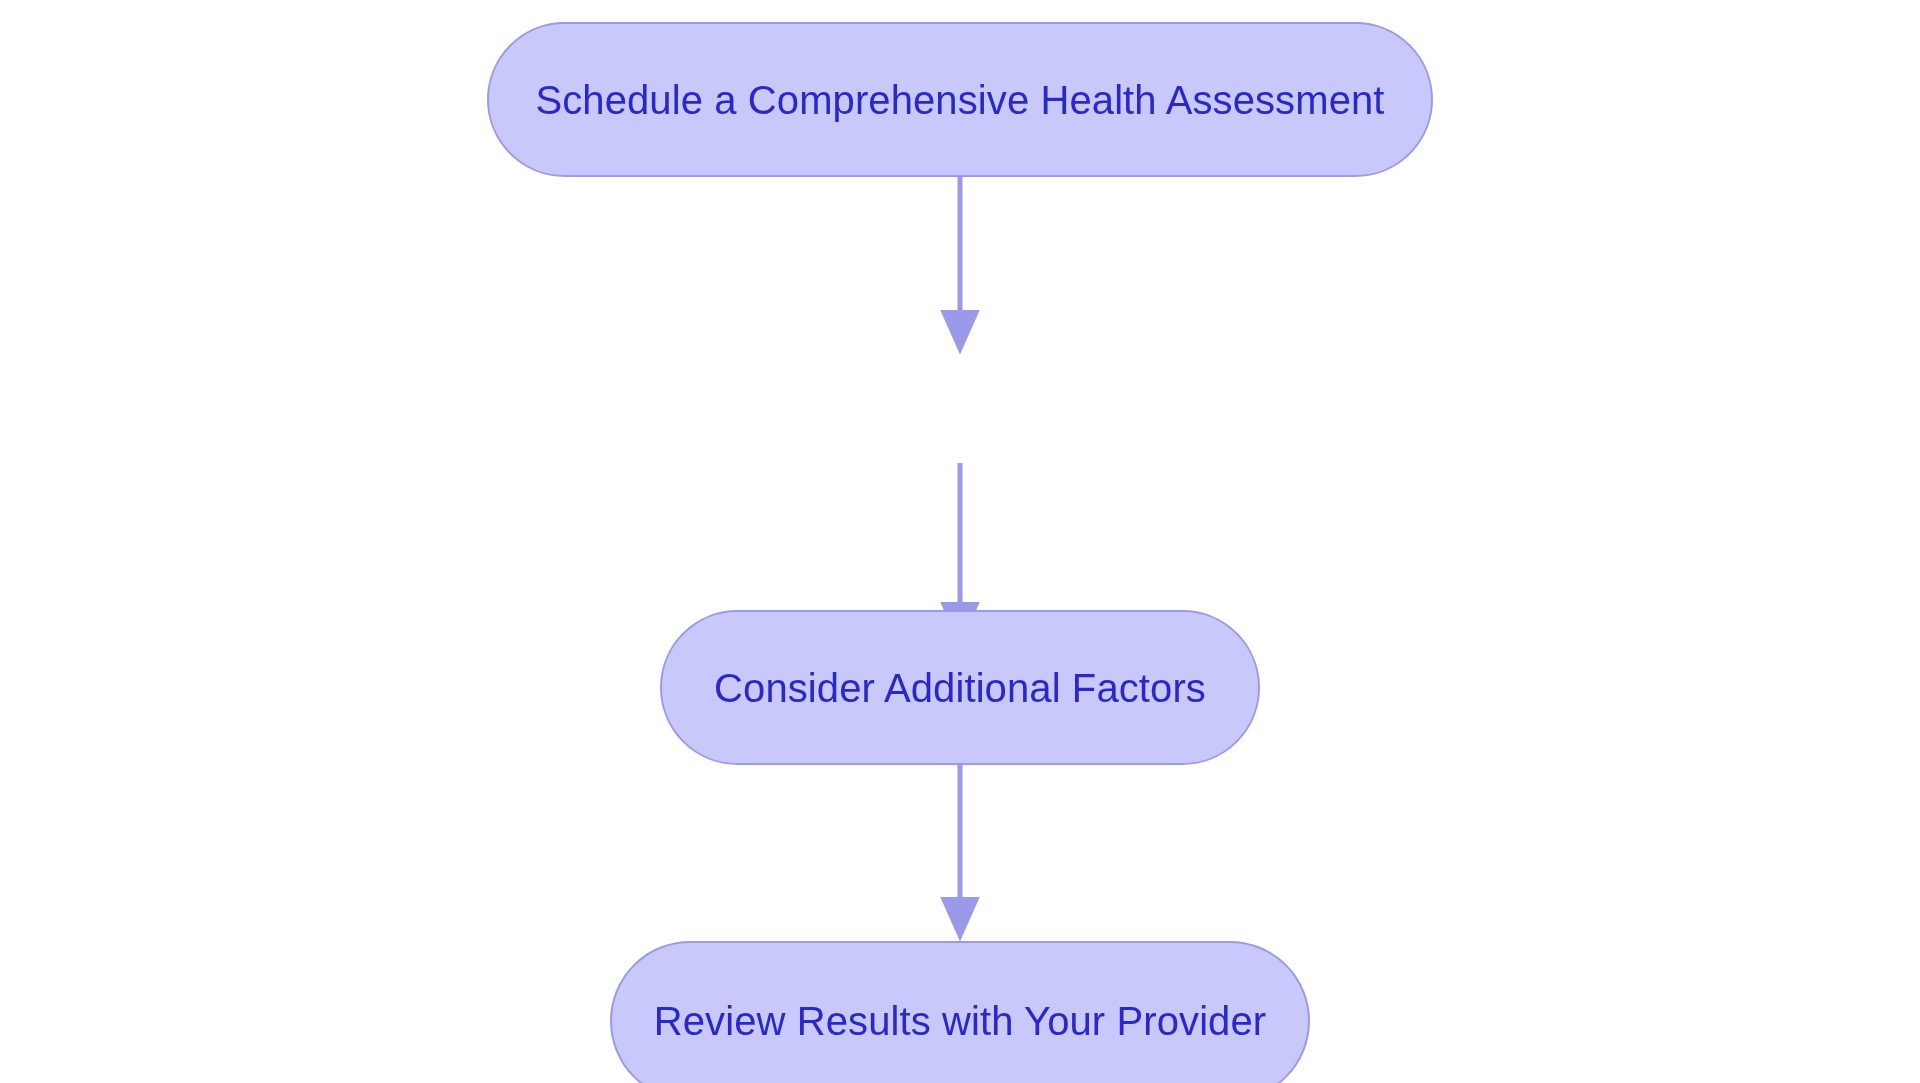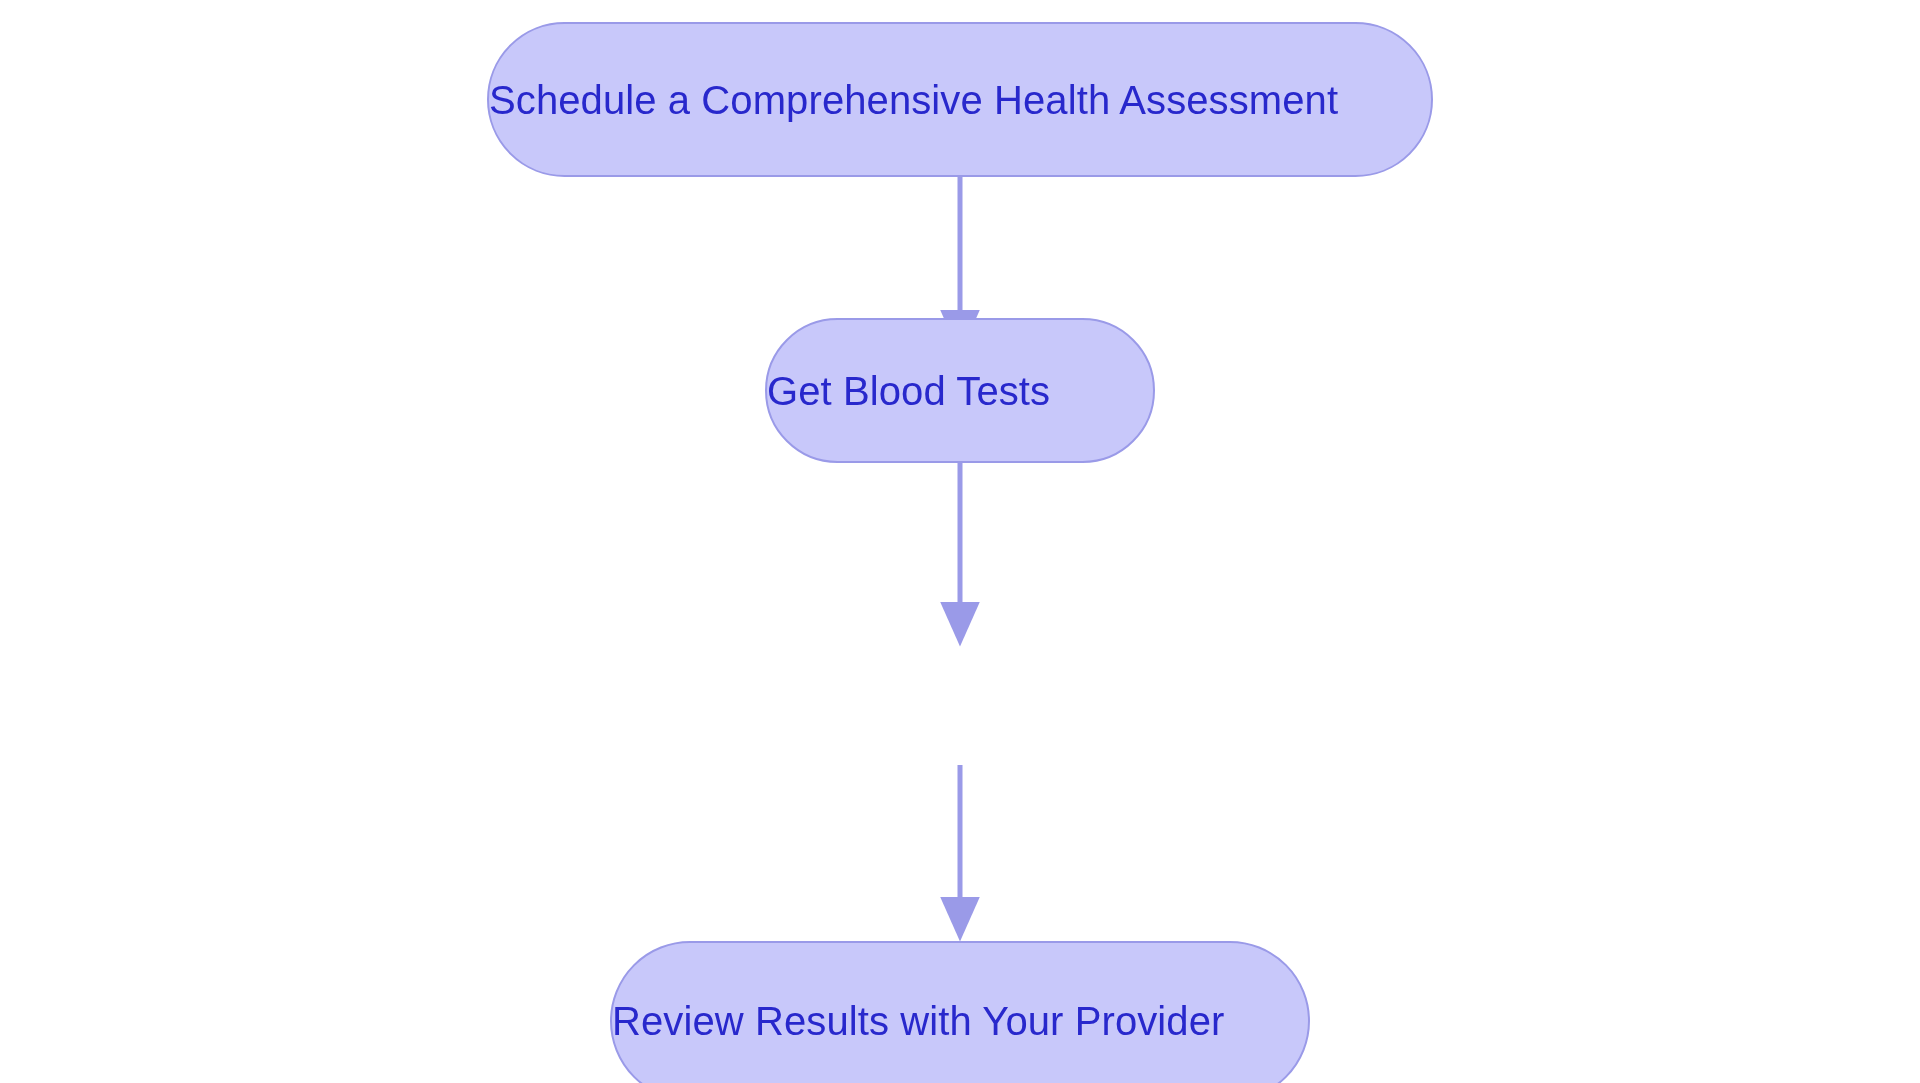--- a/index.html
+++ b/index.html
@@ -26,21 +26,21 @@
     height: 1083px;
   }
   .node {
     position: absolute;
     box-sizing: border-box;
     background: #c8c8fa;
     border: 2px solid #9a9ae8;
     border-radius: 999px;
     display: flex;
     align-items: center;
-    justify-content: flex-start;
+    justify-content: center;
     text-align: center;
   }
   .node-label {
     color: #2828cc;
     font-family: "Liberation Sans", sans-serif;
     font-size: 40px;
     font-weight: 400;
     line-height: 1.1;
     letter-spacing: 0.1px;
     white-space: nowrap;
@@ -66,22 +66,22 @@
     </g>
     <g>
       <line x1="960" y1="765" x2="960" y2="899" stroke="#9a9ae8" stroke-width="5" marker-end="url(#arrowhead)"></line>
     </g>
   </svg>
 
   <div class="node" id="node-1" style="left:487px; top:22px; width:946px; height:155px;">
     <span class="node-label">Schedule a Comprehensive Health Assessment</span>
   </div>
 
-  <div class="node" id="node-2" style="left:765px; top:318px; width:390px; height:145px;">
-    <span class="node-label">Get Blood Tests</span>
+
+  <div class="node" id="node-3" style="left:660px; top:610px; width:600px; height:155px;">
+    <span class="node-label">Consider Additional Factors</span>
   </div>
-
 
   <div class="node" id="node-4" style="left:610px; top:941px; width:700px; height:160px;">
     <span class="node-label">Review Results with Your Provider</span>
   </div>
 
 </div>
 
 </body></html>

